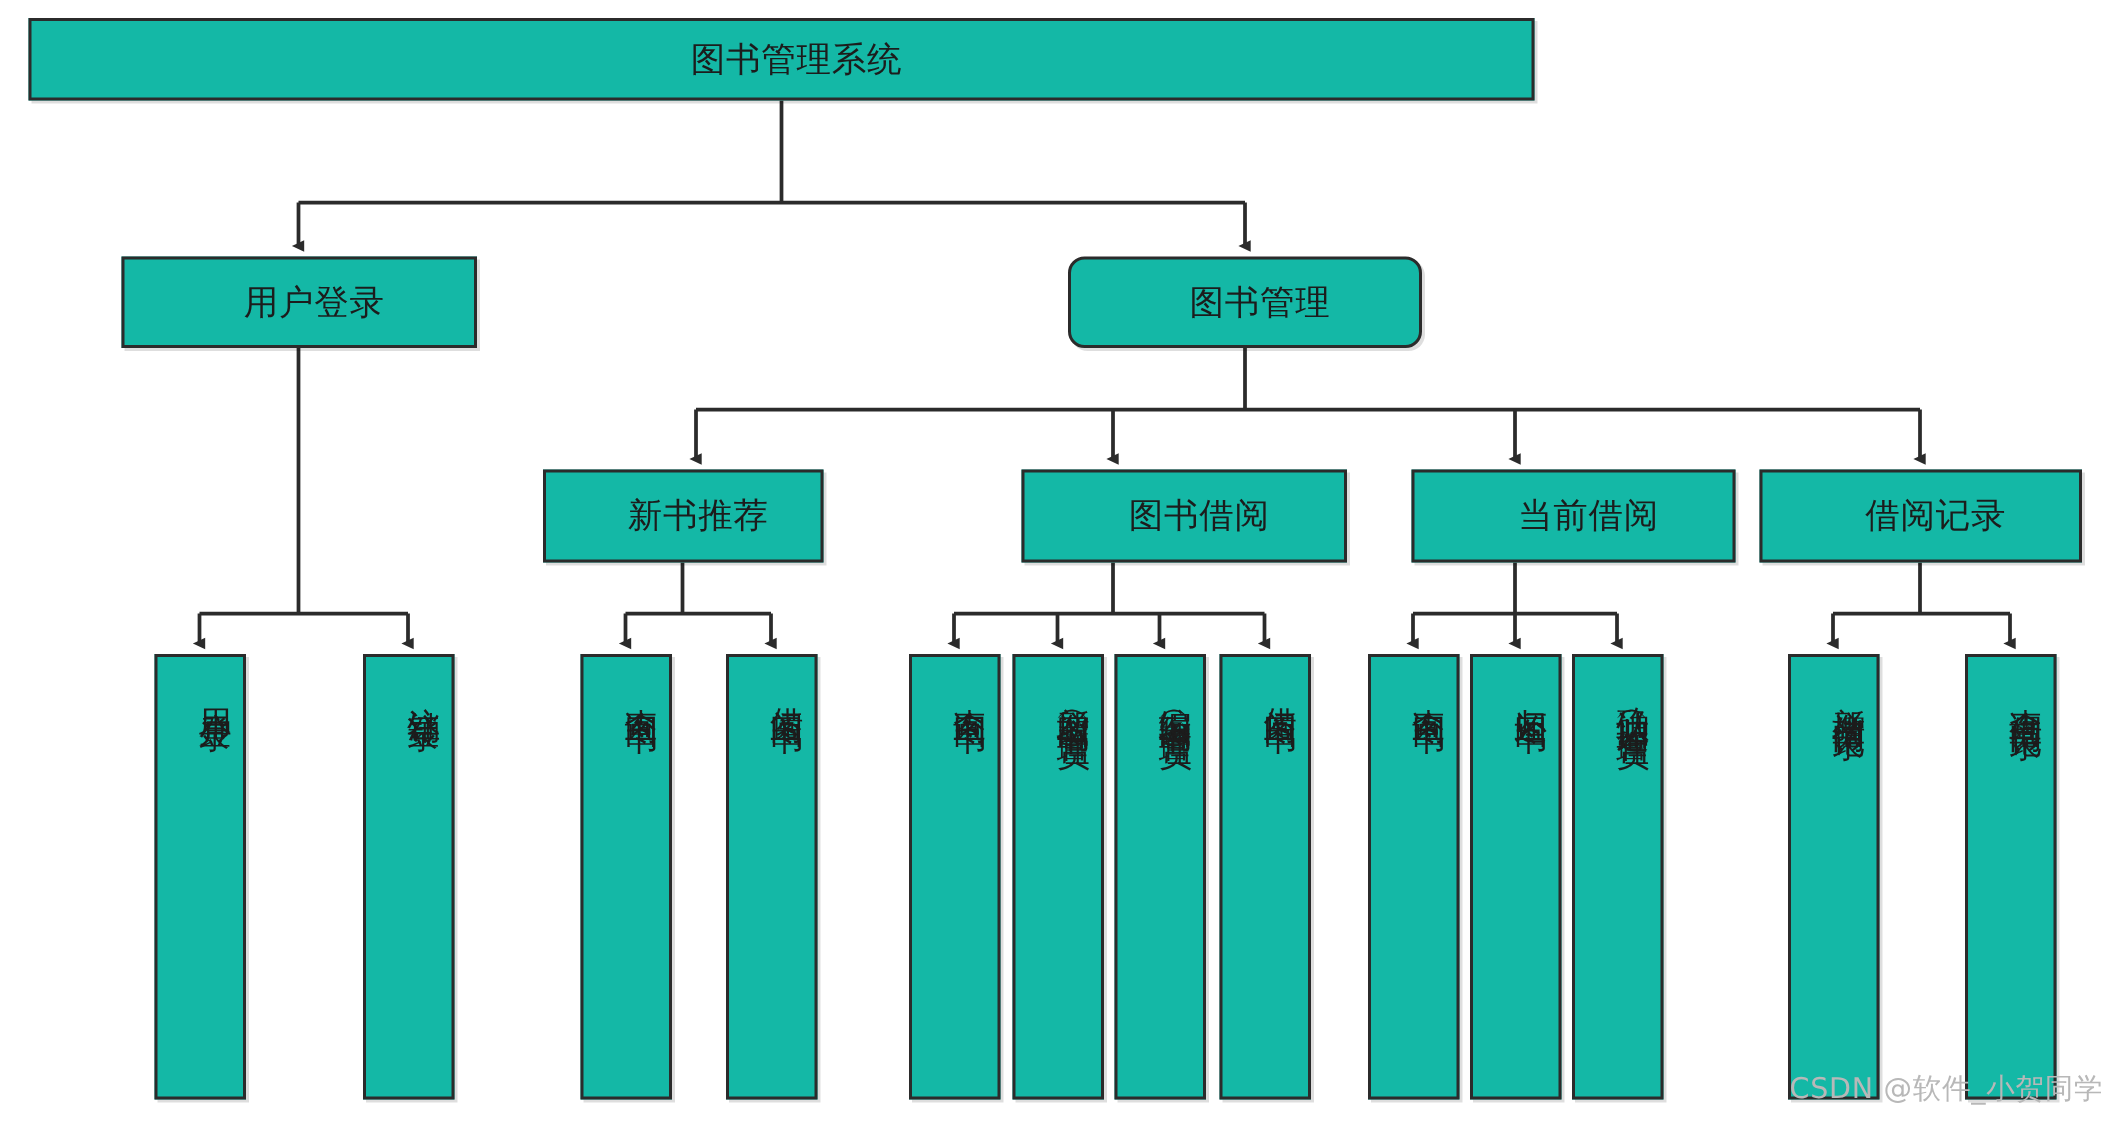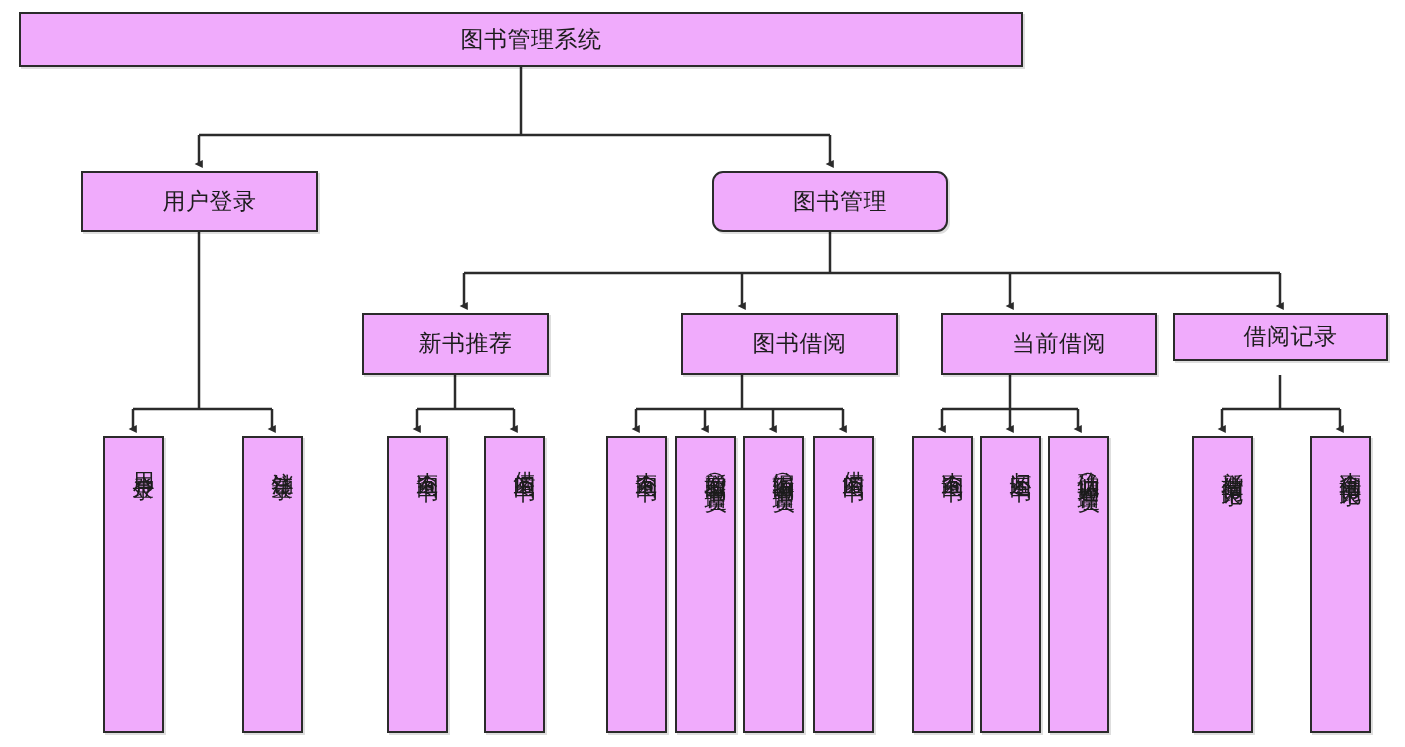--- a/index.html
+++ b/index.html
@@ -21,21 +21,21 @@
     position: absolute;
     left: 0;
     top: 0;
     width: 1405px;
     height: 747px;
     pointer-events: none;
   }
   .node {
     position: absolute;
     box-sizing: border-box;
-    background: #f0abfc;
+    background: #14b8a6;
     border: 2.5px solid #2b2b2b;
     display: flex;
     align-items: center;
     justify-content: center;
     box-shadow: 2px 2px 0 0 rgba(0,0,0,0.13);
     padding-left: 20px;
   }
   .node-label {
     color: #1c1c1c;
     font-size: 23px;
@@ -137,21 +137,21 @@
 
   <div class="node" style="left:362px; top:313px; width:187px; height:62px;">
     <span class="node-label">新书推荐</span>
   </div>
   <div class="node" style="left:634px; top:313px; width:217px; height:62px;margin-left:47px;">
     <span class="node-label">图书借阅</span>
   </div>
   <div class="node" style="left:941px; top:313px; width:216px; height:62px;">
     <span class="node-label">当前借阅</span>
   </div>
-  <div class="node" style="left:1173px; top:313px; width:215px; height:48px;">
+  <div class="node" style="left:1173px; top:313px; width:215px; height:62px;">
     <span class="node-label">借阅记录</span>
   </div>
 
   <div class="node leaf" style="left:103px; top:436px; width:61px; height:297px;">
     <span class="node-label">用户登录</span>
   </div>
   <div class="node leaf" style="left:242px; top:436px; width:61px; height:297px;">
     <span class="node-label">注销登录</span>
   </div>
 
@@ -185,14 +185,15 @@
     <span class="node-label">确认归还（管理员）</span>
   </div>
 
   <div class="node leaf" style="left:1192px; top:436px; width:61px; height:297px;">
     <span class="node-label">新增借阅记录</span>
   </div>
   <div class="node leaf" style="left:1310px; top:436px; width:61px; height:297px;">
     <span class="node-label">查询借阅记录</span>
   </div>
 
+  <div class="watermark">CSDN @软件_小贺同学</div>
 
 </div>
 
 </body></html>

